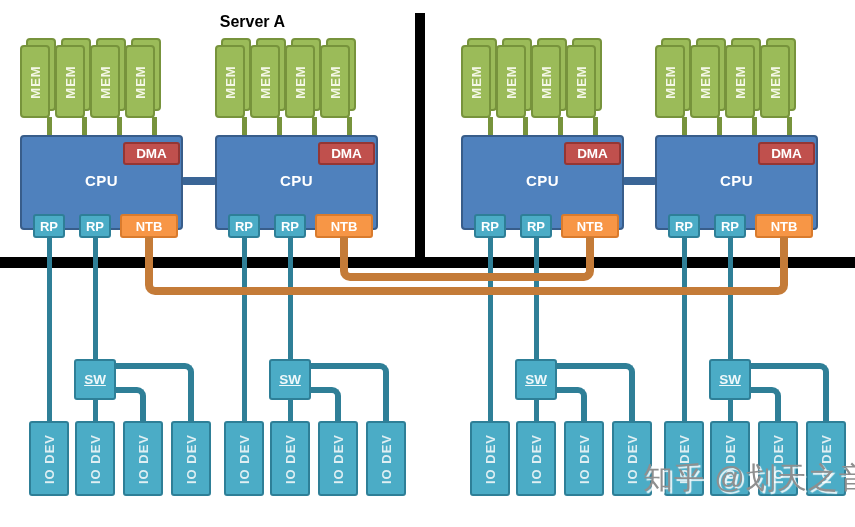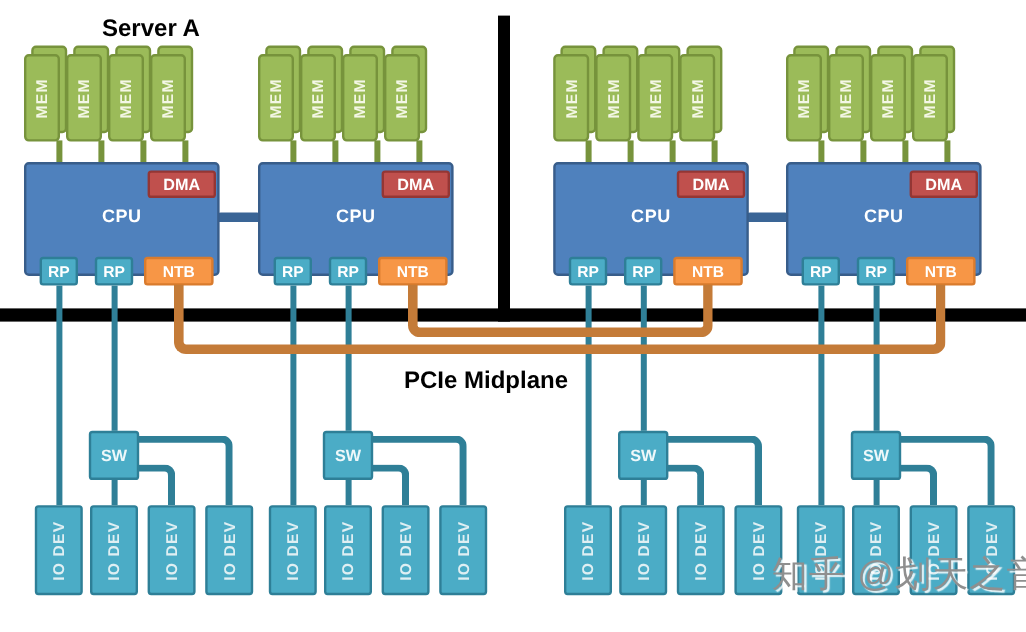--- a/index.html
+++ b/index.html
@@ -23,44 +23,43 @@
   .port{background:var(--port-fill);border:2px solid var(--port-border);border-radius:3px;
         color:#fff;font-size:13px;font-weight:600;display:flex;align-items:center;justify-content:center;}
   .ntb{background:var(--ntb-fill);border:2px solid var(--ntb-border);font-weight:700;}
   .memshadow{background:var(--mem-fill);border:2px solid var(--mem-border);border-radius:4px;}
   .mem{background:var(--mem-fill);border:2px solid var(--mem-border);border-radius:4px;}
   .mem .rot{position:absolute;left:50%;top:50%;transform:translate(-50%,-50%) rotate(-90deg);
             color:#f4f7e6;font-size:13px;font-weight:700;letter-spacing:1px;white-space:nowrap;}
   .memstem{background:var(--mem-border);z-index:0;}
   .qpi{background:var(--qpi-fill);border-radius:3px;z-index:2;}
   .sw{background:var(--port-fill);border:2.5px solid var(--port-border);border-radius:3px;
-      color:#eef8fa;font-size:13.5px;font-weight:600;display:flex;align-items:center;justify-content:center;}
+      color:#eef8fa;font-size:13.5px;font-weight:600;display:flex;align-items:center;justify-content:center;text-decoration:underline;}
   .io{background:var(--port-fill);border:2.5px solid var(--port-border);border-radius:3px;}
   .io .rot{position:absolute;left:50%;top:50%;transform:translate(-50%,-50%) rotate(-90deg);
            color:#dfeff3;font-size:13px;font-weight:600;letter-spacing:1px;white-space:nowrap;}
   
   .ntb-path{border-left:8px solid var(--line-orange);border-right:8px solid var(--line-orange);
             border-bottom:8px solid var(--line-orange);border-bottom-left-radius:10px;
             border-bottom-right-radius:10px;z-index:4;background:transparent;}
-  .server-title{font-size:20px;font-weight:700;color:#000;text-align:left;z-index:5;}
+  .server-title{font-size:16px;font-weight:700;color:#000;text-align:right;z-index:5;}
   .midplane-label{font-size:20px;font-weight:700;color:#000;text-align:center;z-index:5;}
   .watermark{font-size:30px;color:var(--watermark-gray);z-index:6;white-space:nowrap;
              text-shadow:2px 2px 1px rgba(255,255,255,.9);letter-spacing:1px;}
 </style>
 </head>
 <body>
 
 <div id="canvas" style="--cpu-fill: #4f81bd; --cpu-border: #385d8a; --mem-fill: #9bbb59; --mem-border: #77933c; --dma-fill: #c0504d; --dma-border: #943634; --port-fill: #4bacc6; --port-border: #2e7f97; --ntb-fill: #f79646; --ntb-border: #d97b2d; --line-teal: #2f7f97; --line-orange: #c47b38; --qpi-fill: #3a6596; --watermark-gray: #8f8f8f;">
 
   <div class="abs server-title" style="left:85px;top:13px;width:200px;">Server A</div>
 
   <div class="abs bar" style="left:415px;top:13px;width:10px;height:255px;"></div>
   <div class="abs bar" style="left:0px;top:257px;width:855px;height:11px;"></div>
 
-  <div class="abs midplane-label" style="left:305px;top:306px;width:200px;">PCIe Midplane</div>
 
   <div class="abs watermark" style="left:643px;top:458px;">知乎 @划天之音</div>
 <div class="abs memshadow boxz" style="left: 26px; top: 38px; width: 30px; height: 73px;"></div>
     <div class="abs memshadow boxz" style="left: 61px; top: 38px; width: 30px; height: 73px;"></div>
     <div class="abs memshadow boxz" style="left: 96px; top: 38px; width: 30px; height: 73px;"></div>
     <div class="abs memshadow boxz" style="left: 131px; top: 38px; width: 30px; height: 73px;"></div>
     <div class="abs memstem" style="left: 47px; top: 117px; width: 5px; height: 19px;"></div>
     <div class="abs mem boxz" style="left: 20px; top: 45px; width: 30px; height: 73px;">
       <span class="rot">MEM</span>
     </div>

